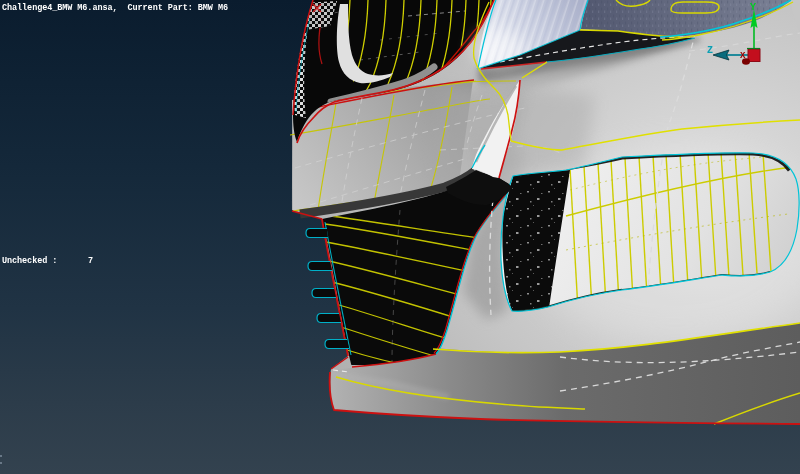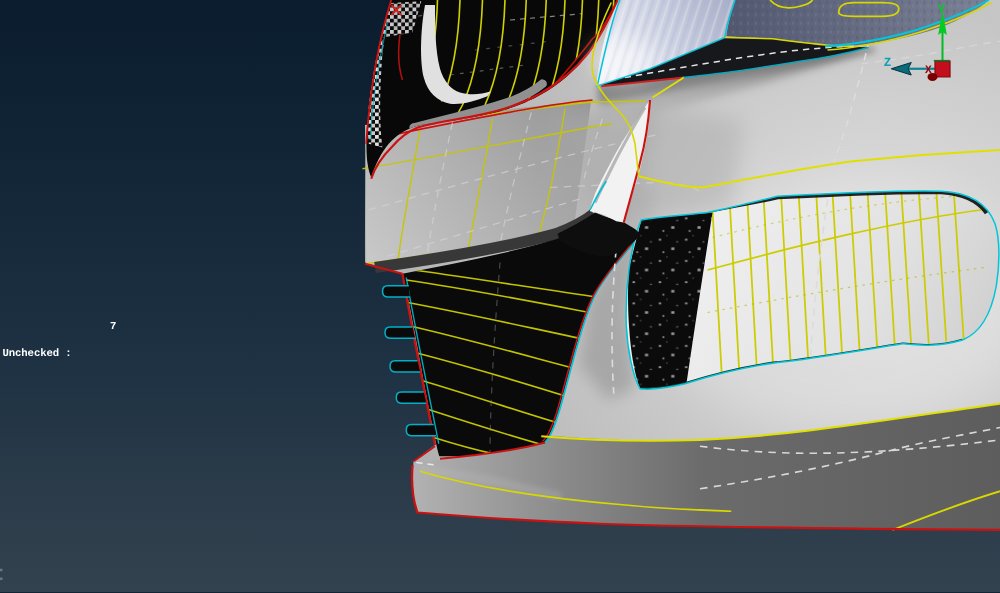--- a/index.html
+++ b/index.html
@@ -283,15 +283,16 @@
  <path d="M747,48.5 L760,48.5" stroke="#0b7a20" stroke-width="1.2"></path>
  <ellipse cx="746" cy="61.5" rx="4" ry="3.2" fill="#7a0000"></ellipse>
  <text x="750" y="10" font-family="Liberation Mono, monospace" font-size="10" font-weight="bold" fill="#00cc22">Y</text>
  <text x="707" y="53" font-family="Liberation Mono, monospace" font-size="10" font-weight="bold" fill="#0ca0b4">Z</text>
  <text x="740" y="58" font-family="Liberation Mono, monospace" font-size="9" font-weight="bold" fill="#a00000">X</text>
 </g>
 <path d="M313,4 L321,12 M321,4 L313,12" stroke="#cc2222" stroke-width="1.5"></path>
 <rect x="0" y="455" width="2" height="2" fill="#8090a0" opacity="0.7"></rect>
 <rect x="0" y="462" width="2" height="2" fill="#8090a0" opacity="0.7"></rect>
 </svg>
-<div class="txt" style="left:2px;top:256px;margin-top:22px;">Unchecked :</div>
+<div class="txt" style="left:2px;top:3px;">Challenge4_BMW M6.ansa,  Current Part: BMW M6</div>
+<div class="txt" style="left:2px;top:256px;">Unchecked :</div>
 <div class="txt" style="left:88px;top:256px;">7</div>
 </div>
 
 </body></html>

